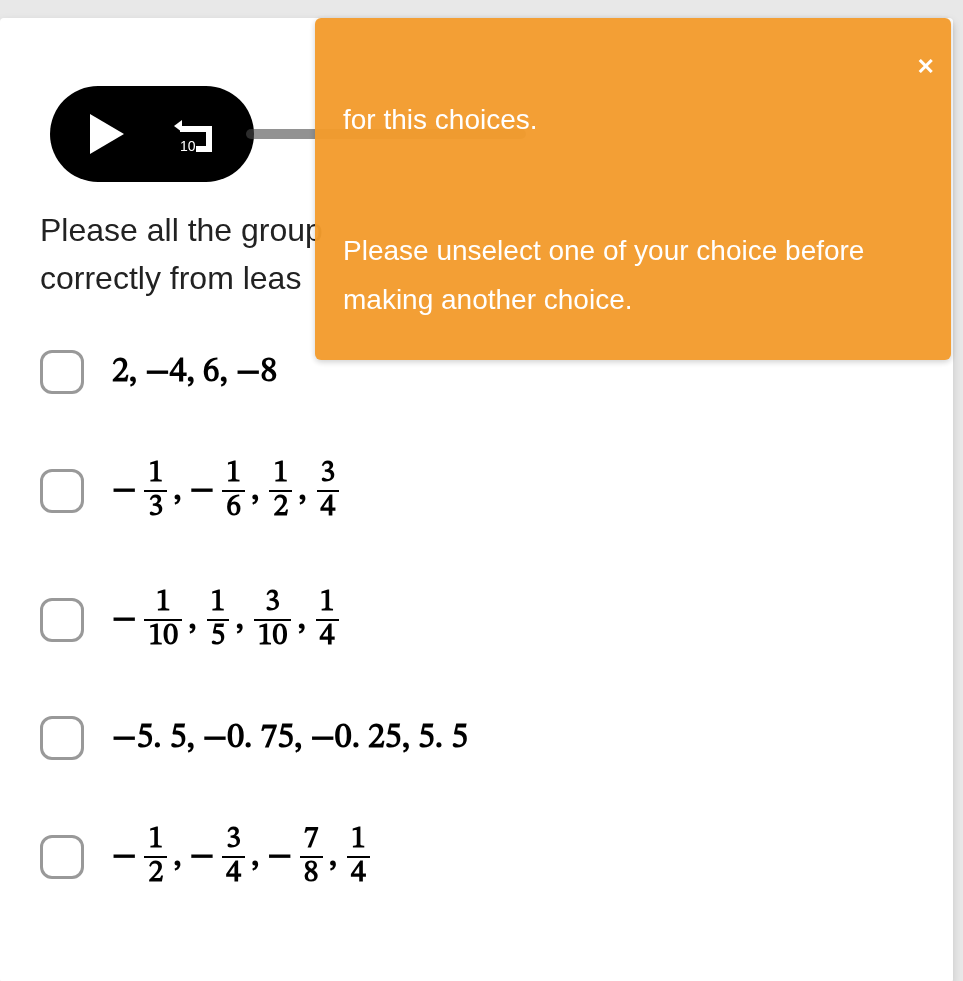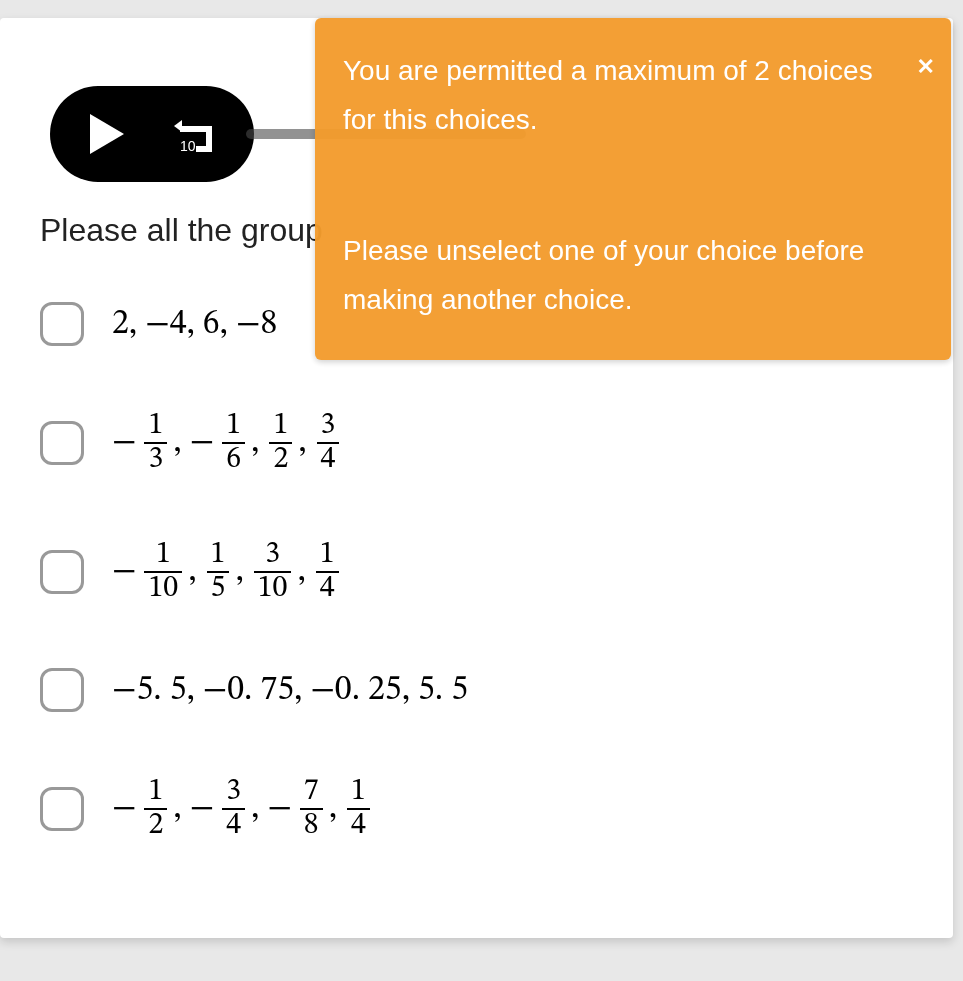--- a/index.html
+++ b/index.html
@@ -86,20 +86,21 @@
       border-radius: 12px;
       flex-shrink: 0;
       background: white;
     }
     .choice-text {
       font-size: 34px;
       font-family: 'STIX Two Math', 'Cambria Math', Georgia, serif;
       display: flex;
       align-items: center;
       gap: 4px;
+      font-weight: bold;
     }
     .frac {
       display: inline-flex;
       flex-direction: column;
       align-items: center;
       vertical-align: middle;
       font-size: 30px;
       line-height: 1.05;
       margin: 0 2px;
     }
@@ -152,20 +153,21 @@
           <path d="M 6 14 L 38 14 L 38 40 L 22 40 L 22 34 L 32 34 L 32 20 L 6 20 Z" fill="white"></path>
         </svg>
         <span class="back10-label">10</span>
       </span>
     </div>
     <div class="track"></div>
   </div>
 
   <div class="question" title="Select all the groups of numbers that are ordered correctly from least to greatest.">
     <span>Please all the group</span><br>
+    <span>correctly from leas</span>
   </div>
 
   <div class="choices" id="choices">
       <div class="choice">
         <div class="checkbox"></div>
         <div class="choice-text">2, −4, 6, −8</div>
       </div>
       <div class="choice">
         <div class="checkbox"></div>
         <div class="choice-text">
@@ -246,18 +248,18 @@
             <span class="num">1</span>
             <span class="den">4</span>
           </span>
         </div>
       </div>
     </div>
 </div>
 
 <div class="toast">
   <span class="toast-close">✕</span>
-  <span>You are permitted a maximum of 2 choices</span><br>
+  <br>
   <span>for this choices.</span>
   <span class="gap"></span>
   <span>Please unselect one of your choice before</span><br>
   <span>making another choice.</span>
 </div>
 
 </body></html>

